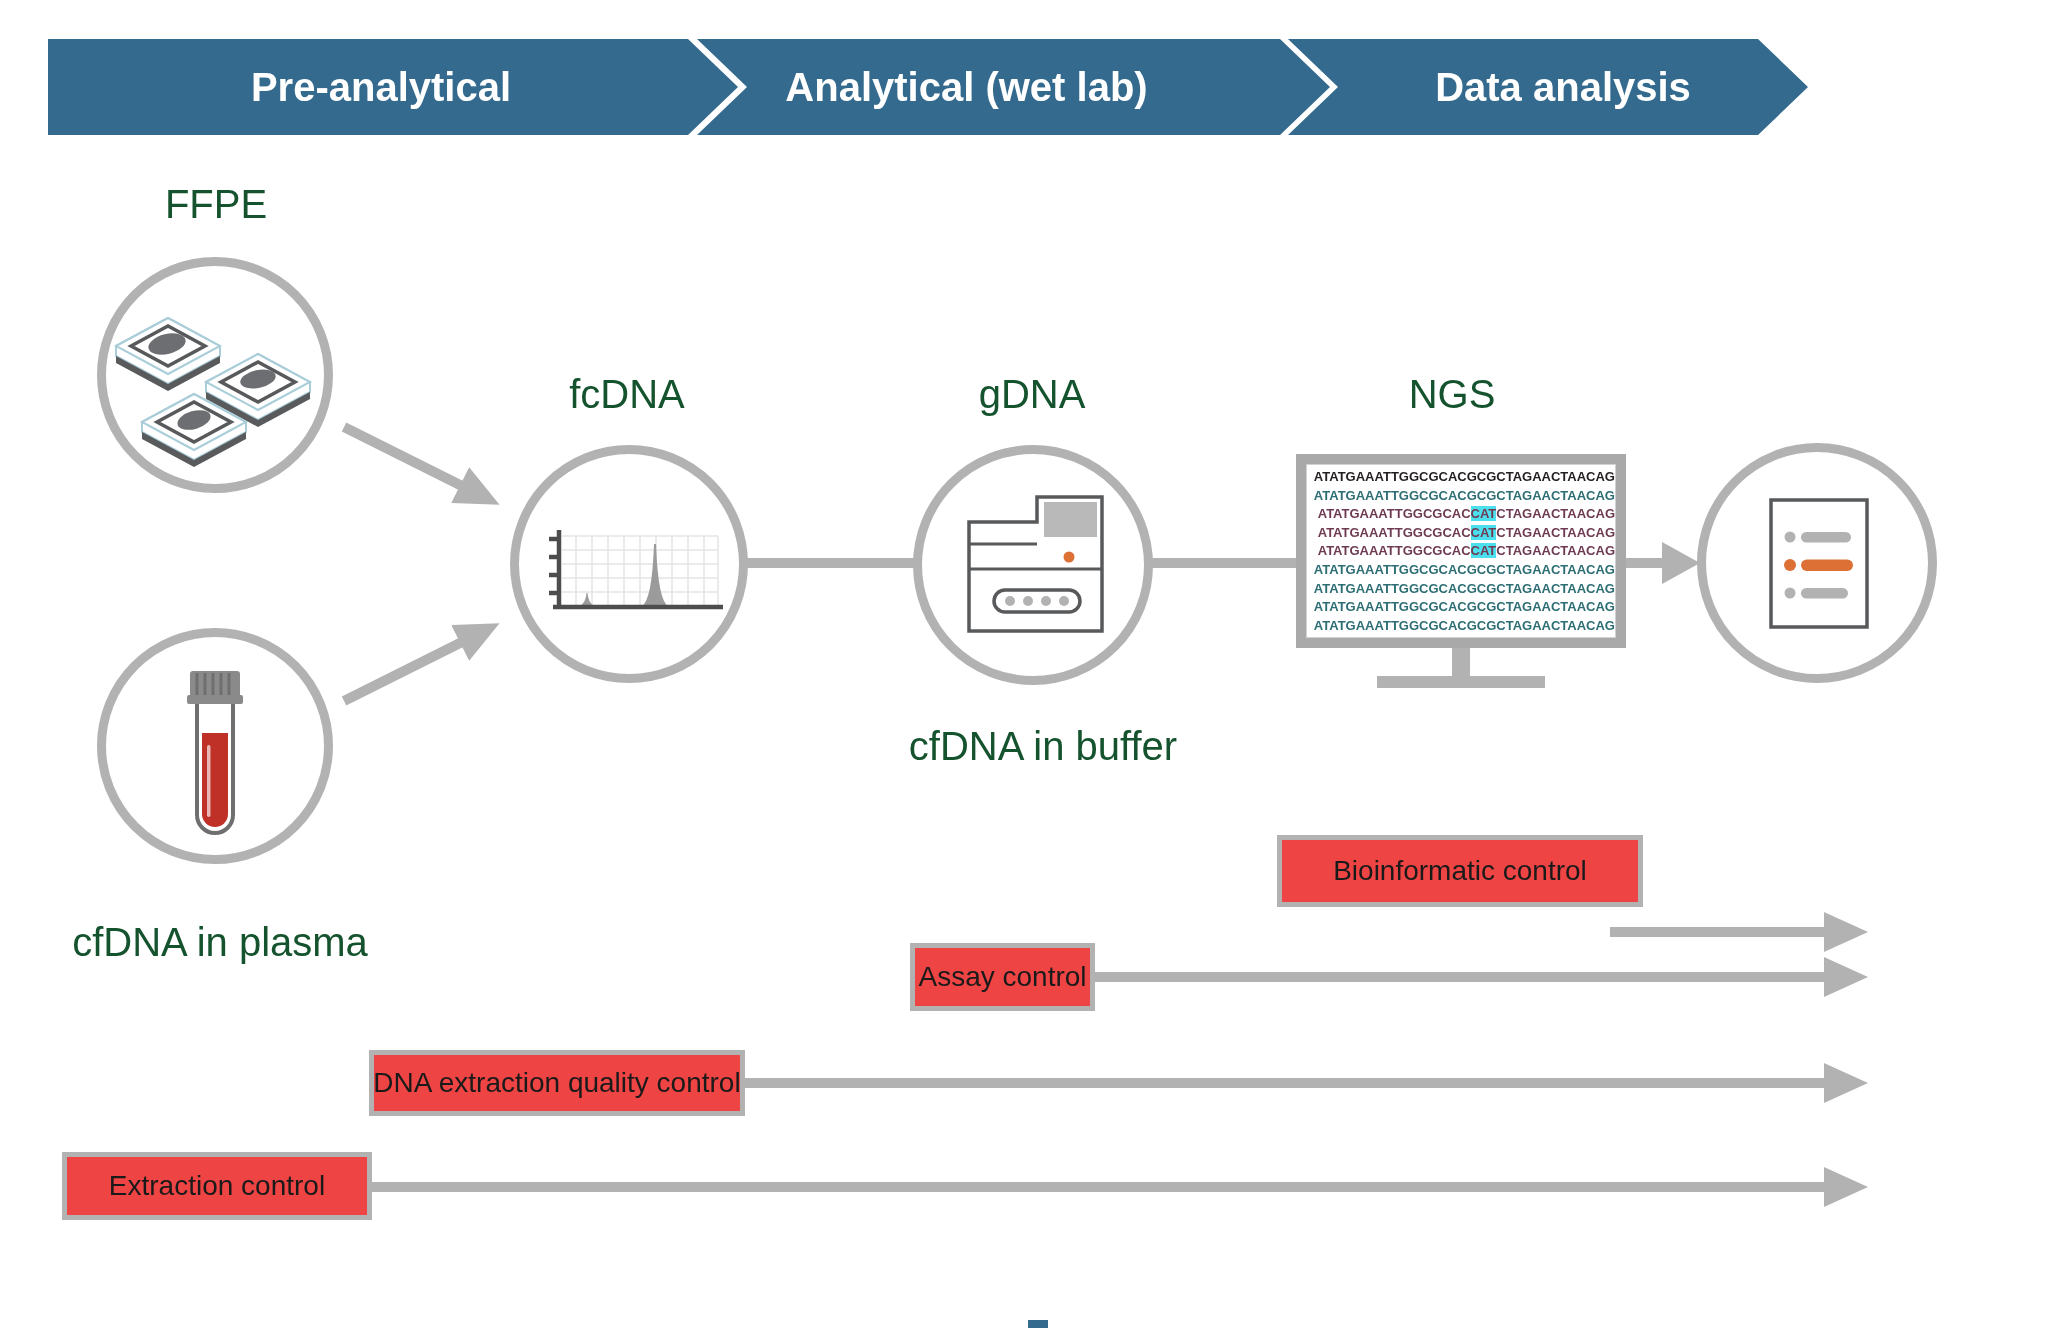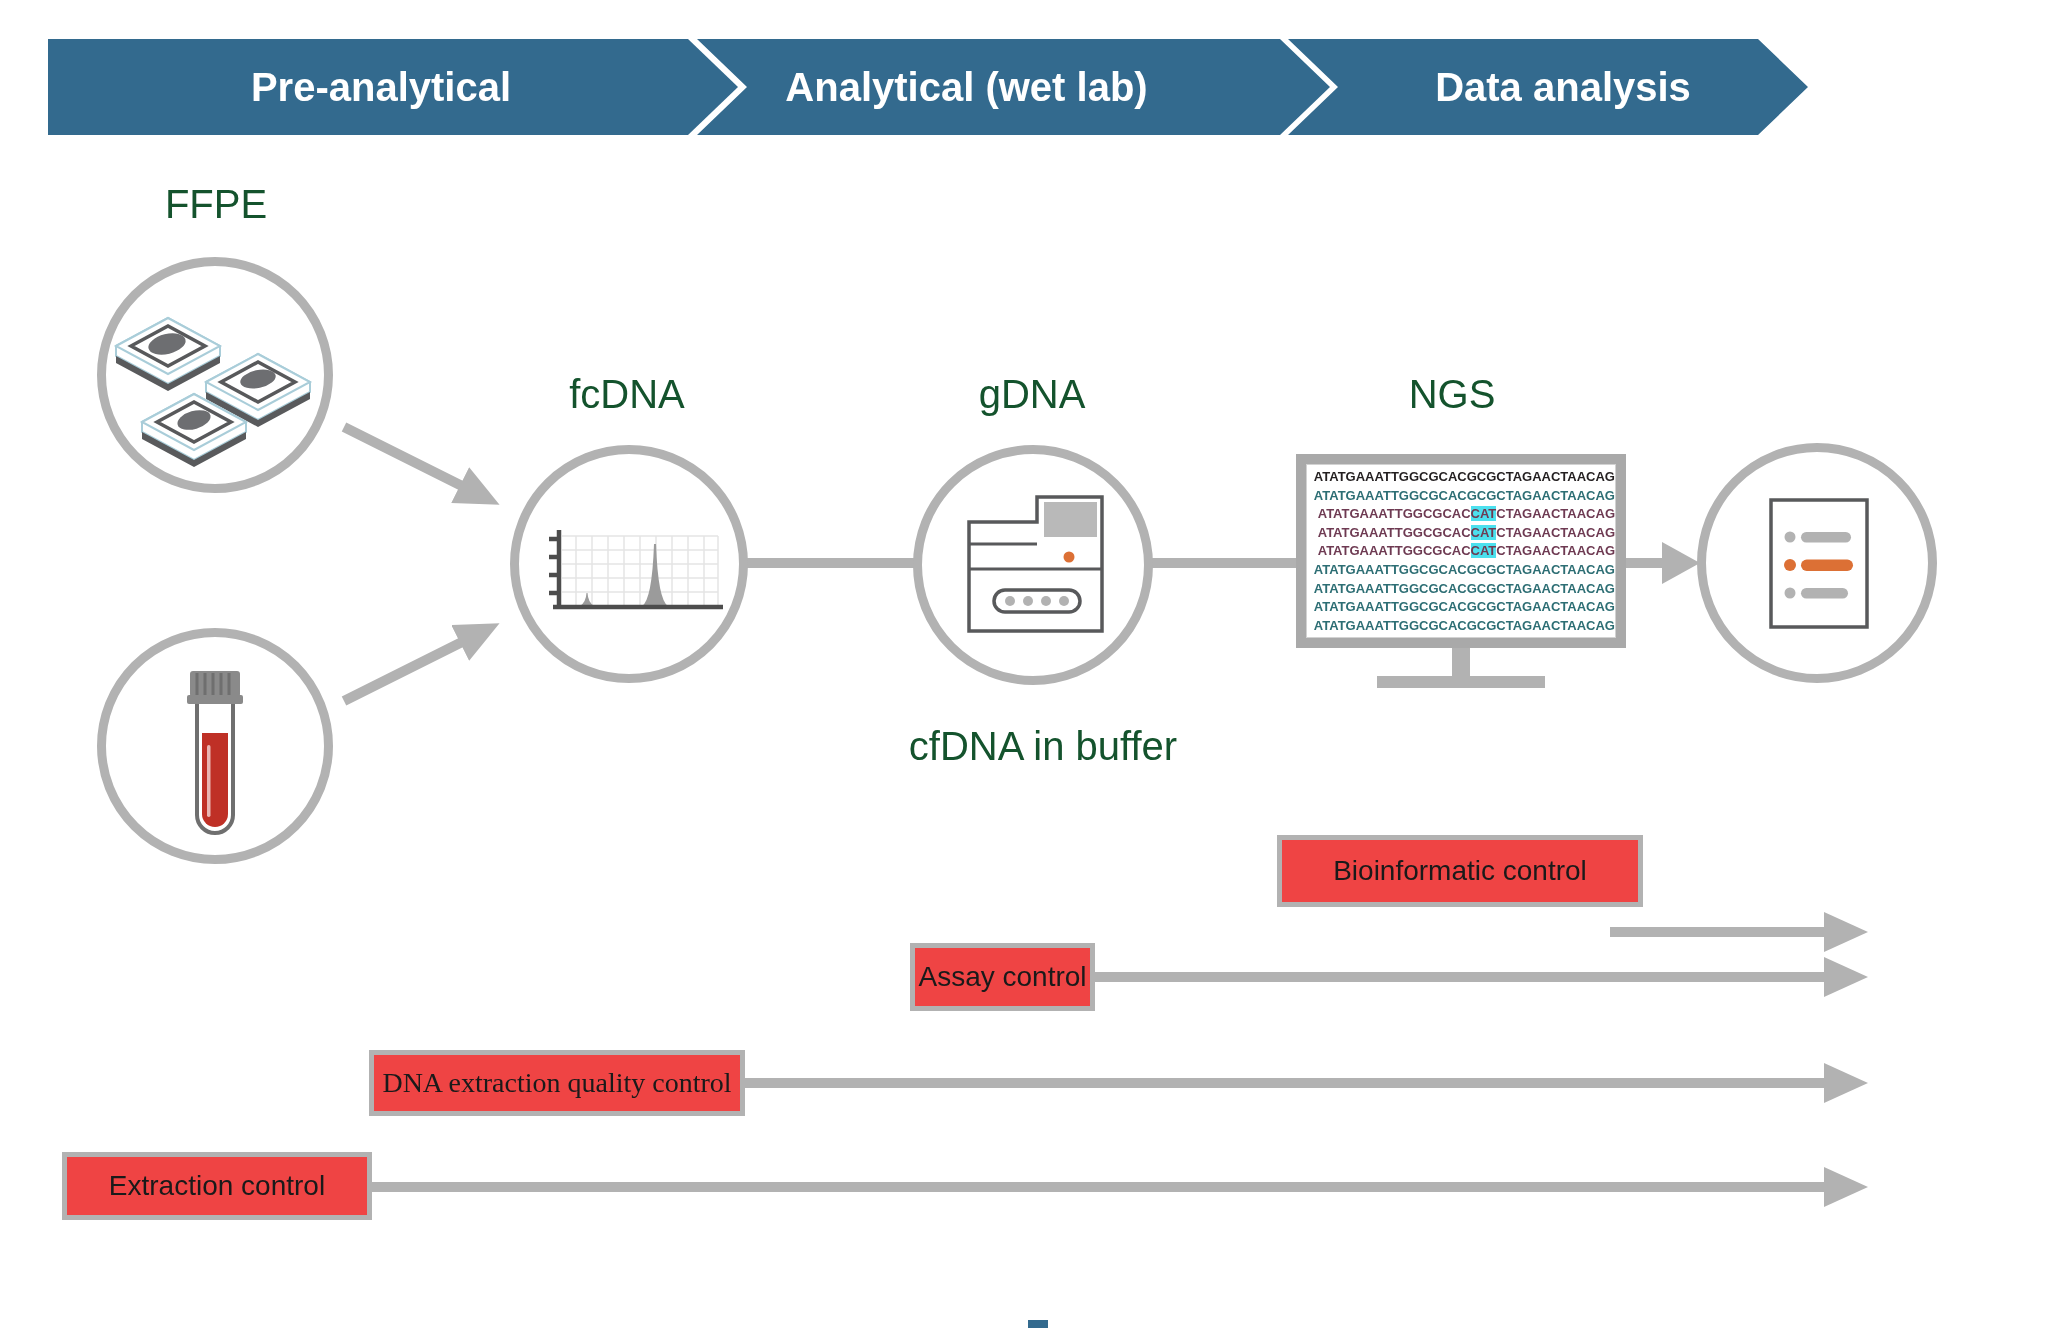--- a/index.html
+++ b/index.html
@@ -81,20 +81,21 @@
     <line x1="1090" y1="977" x2="1826" y2="977" stroke="#b2b2b2" stroke-width="10" marker-end="url(#ah)"></line>
     <line x1="740" y1="1083" x2="1826" y2="1083" stroke="#b2b2b2" stroke-width="10" marker-end="url(#ah)"></line>
     <line x1="368" y1="1187" x2="1826" y2="1187" stroke="#b2b2b2" stroke-width="10" marker-end="url(#ah)"></line>
   </svg>
 
   <div class="lbl" style="left:216px;top:182px;">FFPE</div>
   <div class="lbl" style="left:627px;top:372px;">fcDNA</div>
   <div class="lbl" style="left:1032px;top:372px;">gDNA</div>
   <div class="lbl" style="left:1452px;top:372px;">NGS</div>
   <div class="lbl" style="left:1043px;top:724px;">cfDNA in buffer</div>
+  <div class="lbl" style="left:220px;top:920px;">cfDNA in plasma</div>
 
   <div class="circle" style="left:97px;top:257px;width:236px;height:236px;">
     <svg class="icon-svg" width="218" height="218" viewBox="0 0 218 218">
       <g transform="translate(62,80)">
         <path d="M-52,0 L0,-28 L52,0 L52,10 L0,38 L-52,10 Z" fill="#ffffff" stroke="#a9cdd9" stroke-width="2"></path>
         <path d="M-52,10 L0,38 L52,10 L52,17 L0,45 L-52,17 Z" fill="#595a5c"></path>
         <path d="M-52,0 L0,-28 L52,0 L0,28 Z" fill="#ffffff" stroke="#a9cdd9" stroke-width="2"></path>
         <path d="M-37,0 L0,-20 L37,0 L0,20 Z" fill="none" stroke="#58595b" stroke-width="3.5"></path>
         <ellipse cx="-1" cy="-2" rx="19" ry="10" fill="#6d6e71" transform="rotate(-14 -1 -2)"></ellipse>
       </g>
@@ -206,21 +207,21 @@
       <rect x="95" y="136" width="47" height="10.5" rx="5.2" fill="#b2b2b2"></rect>
     </svg>
   </div>
 
   <div class="ctrl" style="left:1277px;top:835px;width:366px;height:72px;">
     <span>Bioinformatic control</span>
   </div>
   <div class="ctrl" style="left:910px;top:943px;width:185px;height:68px;">
     <span>Assay control</span>
   </div>
-  <div class="ctrl" style="left:369px;top:1050px;width:376px;height:66px;font-family:Liberation Serif, serif;">
+  <div class="ctrl" style="left:369px;top:1050px;width:376px;height:66px;">
     <span>DNA extraction quality control</span>
   </div>
   <div class="ctrl" style="left:62px;top:1152px;width:310px;height:68px;">
     <span>Extraction control</span>
   </div>
 
   <div class="artifact" style="left:1028px;top:1320px;width:20px;height:8px;"></div>
 
 </div>
 

